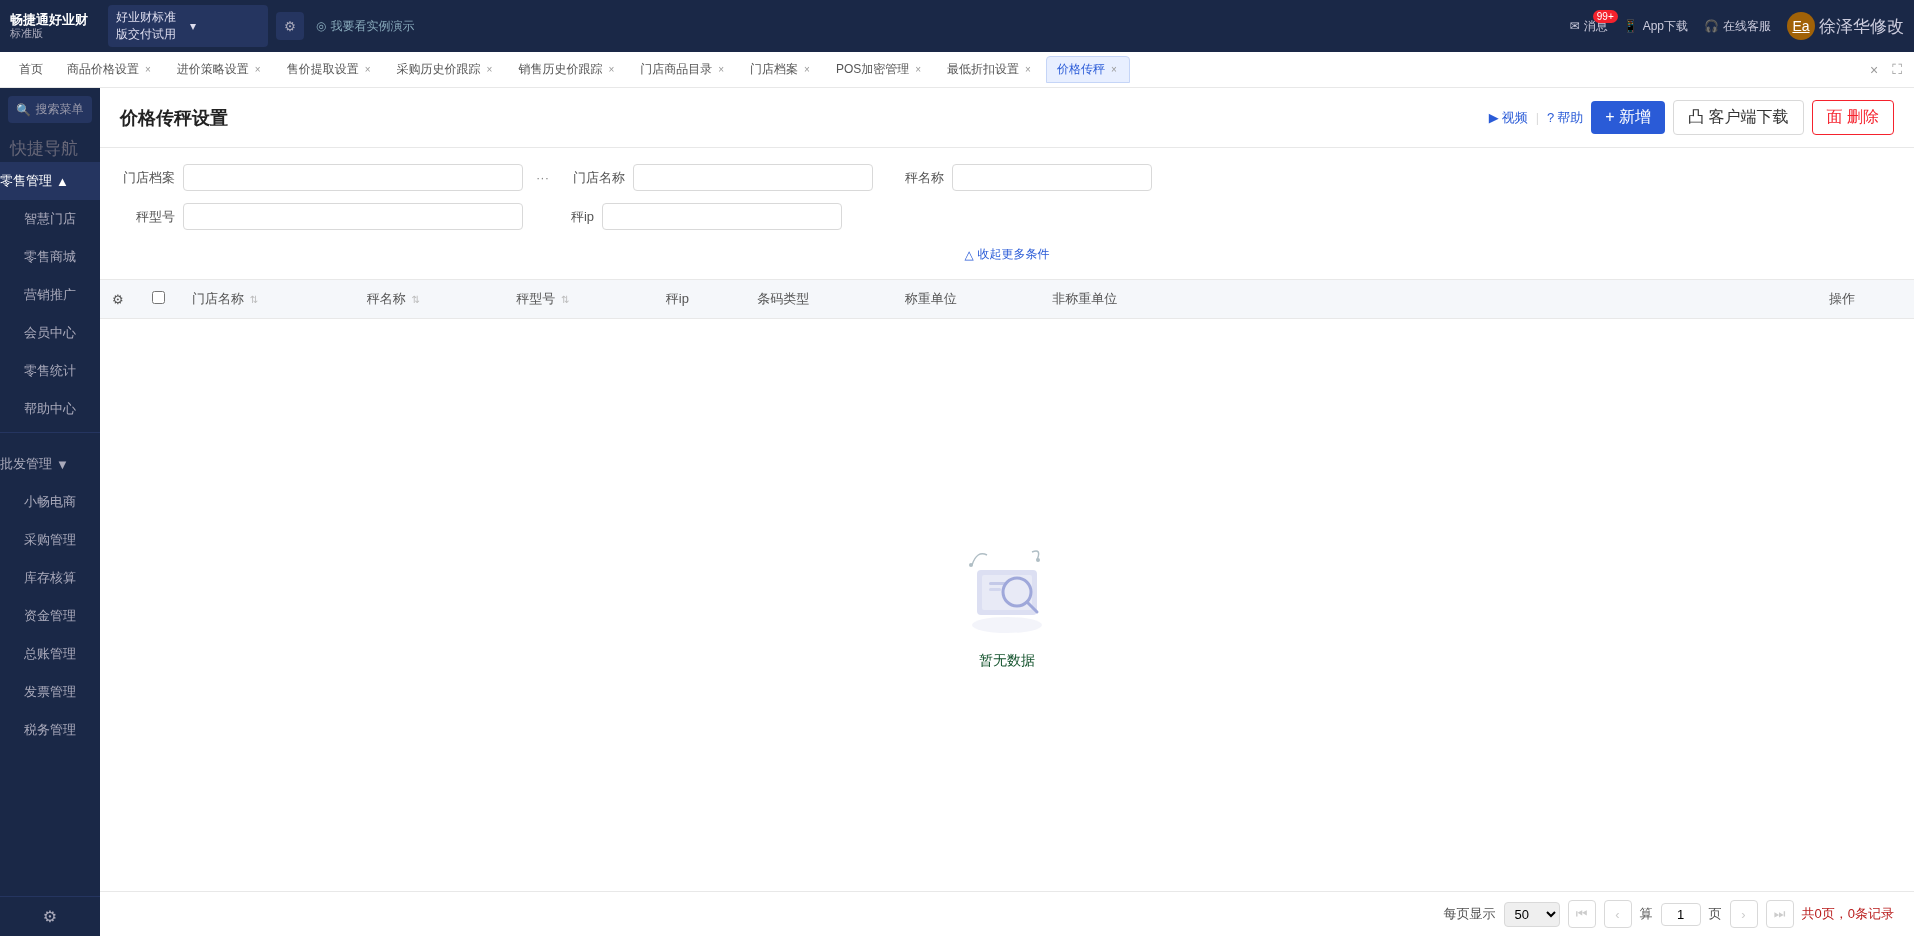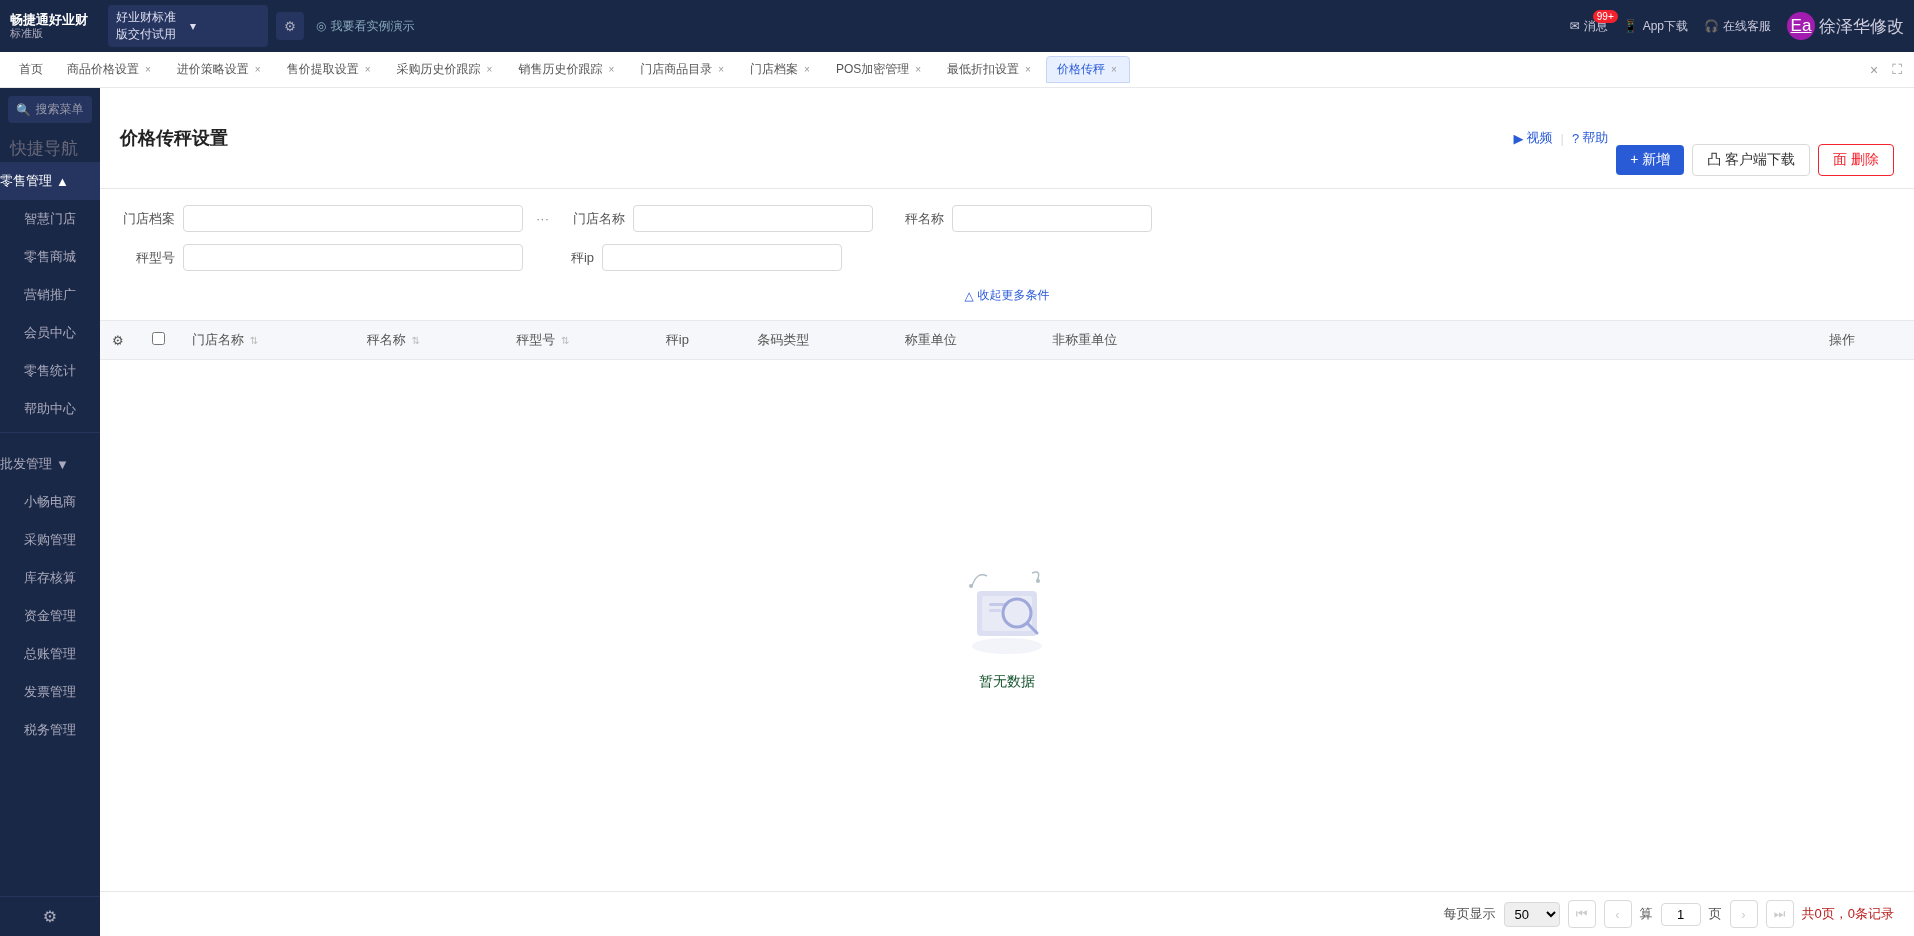--- a/index.html
+++ b/index.html
@@ -10,21 +10,21 @@
     .topbar-logo { color: #fff; font-size: 12px; line-height: 1.2; min-width: 90px; }
     .topbar-logo .logo-main { font-size: 13px; font-weight: bold; }
     .topbar-logo .logo-sub { font-size: 11px; color: #aab; }
     .topbar-selector { background: #253560; border: none; color: #dde; padding: 4px 8px; border-radius: 4px; font-size: 12px; display: flex; align-items: center; gap: 4px; cursor: pointer; min-width: 160px; }
     .topbar-selector span { flex: 1; }
     .topbar-settings-btn { background: #253560; border: none; color: #aab; width: 28px; height: 28px; border-radius: 4px; cursor: pointer; display: flex; align-items: center; justify-content: center; }
     .topbar-demo { color: #8ab; font-size: 12px; display: flex; align-items: center; gap: 4px; cursor: pointer; margin-left: 4px; }
     .topbar-right { margin-left: auto; display: flex; align-items: center; gap: 16px; }
     .topbar-right-item { color: #ccd; font-size: 12px; display: flex; align-items: center; gap: 4px; cursor: pointer; position: relative; }
     .badge { background: #f5222d; color: #fff; font-size: 10px; border-radius: 8px; padding: 1px 4px; position: absolute; top: -8px; right: -10px; }
-    .topbar-avatar { width: 28px; height: 28px; border-radius: 50%; background: #a21caf; display: flex; align-items: center; justify-content: center; color: #fff; font-size: 17px; text-decoration: underline; }
+    .topbar-avatar { width: 28px; height: 28px; border-radius: 50%; background: #a16207; display: flex; align-items: center; justify-content: center; color: #fff; font-size: 14px; text-decoration: underline; }
     .topbar-username { color: #ccd; font-size: 17px; cursor: pointer; }
 
     
     .tabbar { background: #fff; height: 36px; display: flex; align-items: center; padding: 0 8px; border-bottom: 1px solid #e8e8e8; overflow-x: auto; flex-shrink: 0; gap: 2px; }
     .tabbar::-webkit-scrollbar { height: 3px; }
     .tab { display: flex; align-items: center; gap: 4px; padding: 4px 10px; border-radius: 4px 4px 0 0; cursor: pointer; white-space: nowrap; font-size: 12px; color: #555; border: 1px solid transparent; }
     .tab.active { background: #e8efff; color: #2a5bd7; border-color: #c5d5f7; font-weight: 500; }
     .tab-close { color: #999; font-size: 10px; cursor: pointer; padding: 0 2px; }
     .tabbar-actions { margin-left: auto; display: flex; align-items: center; gap: 6px; }
     .tabbar-action-btn { color: #999; cursor: pointer; font-size: 14px; padding: 2px 4px; }
@@ -44,21 +44,21 @@
     .sidebar-section { padding: 8px 0 4px; border-top: 1px solid #253560; margin-top: 4px; }
     .sidebar-footer { margin-top: auto; padding: 10px 0; text-align: center; border-top: 1px solid #253560; }
     .sidebar-gear { color: #aab; cursor: pointer; font-size: 16px; }
 
     
     .content { flex: 1; background: #f0f2f5; overflow: hidden; display: flex; flex-direction: column; }
     .content-title { font-size: 18px; font-weight: 600; color: #222; }
     .header-actions { display: flex; align-items: center; gap: 8px; }
     .header-link { color: #2a5bd7; font-size: 13px; cursor: pointer; display: flex; align-items: center; gap: 3px; }
     .header-sep { color: #ddd; }
-    .btn { border: none; border-radius: 4px; padding: 6px 14px; cursor: pointer; font-size: 14px; display: flex; align-items: center; gap: 4px; margin-top: 44px; }
+    .btn { border: none; border-radius: 4px; padding: 6px 14px; cursor: pointer; font-size: 16px; display: flex; align-items: center; gap: 4px; }
     .btn-primary { background: #2a5bd7; color: #fff; }
     .btn-default { background: #fff; color: #333; border: 1px solid #d9d9d9; }
     .btn-danger { background: #fff; color: #f5222d; border: 1px solid #f5222d; }
 
     
     .filter-area { background: #fff; padding: 16px 20px 8px; border-bottom: 1px solid #e8e8e8; flex-shrink: 0; }
     .filter-row { display: flex; align-items: center; gap: 16px; margin-bottom: 12px; flex-wrap: wrap; }
     .filter-item { display: flex; align-items: center; gap: 8px; }
     .filter-label { color: #555; font-size: 13px; white-space: nowrap; min-width: 55px; text-align: right; }
     .filter-input { border: 1px solid #d9d9d9; border-radius: 4px; padding: 5px 8px; font-size: 13px; color: #333; outline: none; }

